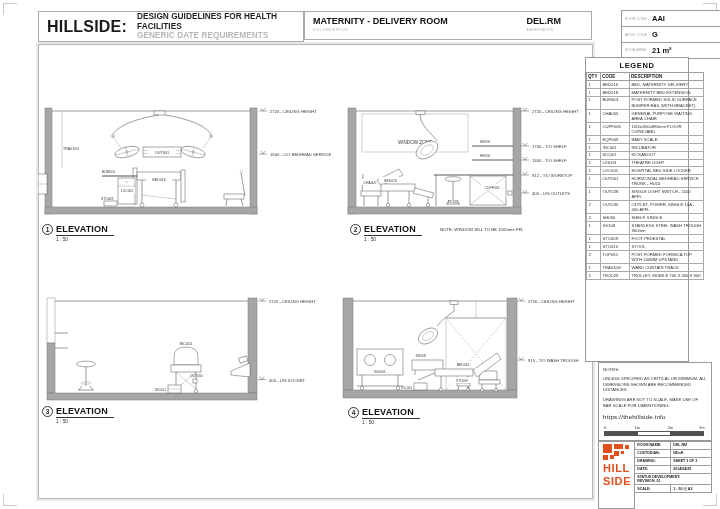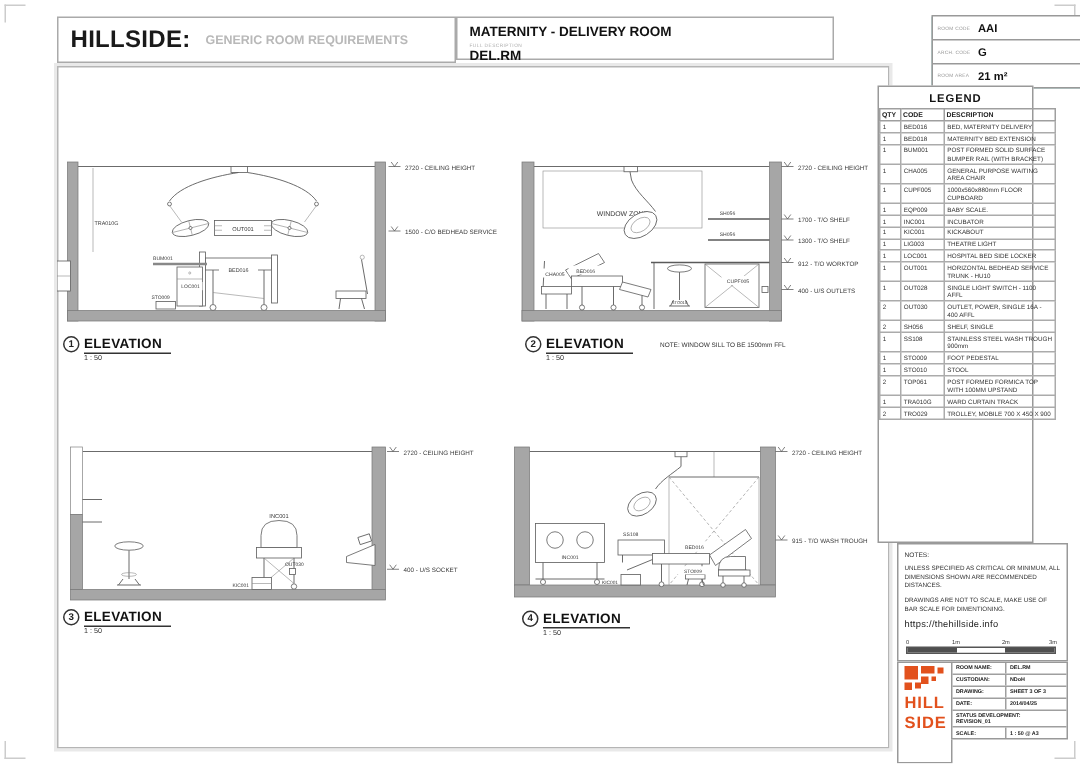--- a/index.html
+++ b/index.html
@@ -11,21 +11,21 @@
   .crop.tl{left:3px;top:3px;border-left:1.5px solid #ccc;border-top:1.5px solid #ccc;}
   .crop.tr{right:3px;top:3px;border-right:1.5px solid #ccc;border-top:1.5px solid #ccc;}
   .crop.bl{left:3px;bottom:3px;border-left:1.5px solid #ccc;border-bottom:1.5px solid #ccc;}
   .crop.br{right:3px;bottom:3px;border-right:1.5px solid #ccc;border-bottom:1.5px solid #ccc;}
   
   .hdr-brand{left:38px;top:11px;width:264px;height:29px;border:1px solid #aaa;display:flex;align-items:center;background:#fff;}
   .brand{font-size:16px;font-weight:bold;color:#1a1a1a;padding-left:8px;letter-spacing:0.2px;}
   .hdr-titles{margin-left:10px;line-height:1.15;}
   .hdr-title{font-size:8.3px;font-weight:bold;color:#1f1f1f;}
   .hdr-sub{font-size:8.3px;font-weight:bold;color:#b8b8b8;}
-  .hdr-room{left:304px;top:11px;width:252px;height:29px;border:1px solid #aaa;display:flex;justify-content:space-between;padding:4px 8px 2px;box-sizing:border-box;background:#fff;flex-direction:column;}
+  .hdr-room{left:304px;top:11px;width:288px;height:29px;border:1px solid #aaa;display:flex;justify-content:space-between;padding:4px 8px 2px;box-sizing:border-box;background:#fff;}
   .room-name{font-size:9px;font-weight:bold;color:#111;}
   .cap{font-size:3.2px;color:#b0b0b0;letter-spacing:0.3px;margin-top:2px;}
   .abbr-wrap{margin-right:22px;text-align:left;}
   .hdr-codes{left:621px;top:11px;width:114px;background:#0f766e;}
   .code-row{height:14.6px;border:0.7px solid #999;display:flex;align-items:center;margin-top:-0.7px;background:#fff;}
   .code-lab{font-size:3.2px;color:#9a9a9a;width:27px;padding-left:3px;letter-spacing:0.2px;}
   .code-val{font-size:7.5px;font-weight:bold;color:#111;}
   
   .canvas{left:38px;top:44px;width:553px;height:453px;border:1px solid #b5b5b5;outline:2px solid #e9e9e9;background:#fff;}
   
@@ -83,21 +83,22 @@
 <div class="sheet">
 
   <div class="crop tl"></div>
   <div class="crop tr"></div>
   <div class="crop bl"></div>
   <div class="crop br"></div>
 
   <div class="abs hdr-brand">
     <div class="brand">HILLSIDE:</div>
     <div class="hdr-titles">
-      <div class="hdr-sub">GENERIC ROOM REQUIREMENTS</div>
+      <div class="hdr-title">DESIGN GUIDELINES FOR HEALTH FACILITIES</div>
+      <div class="hdr-sub">GENERIC DATE REQUIREMENTS</div>
     </div>
   </div>
   <div class="abs hdr-room">
     <div>
       <div class="room-name">MATERNITY - DELIVERY ROOM</div>
       <div class="cap">FULL DESCRIPTION</div>
     </div>
     <div class="abbr-wrap">
       <div class="room-name">DEL.RM</div>
       <div class="cap">ABBREVIATION</div>

